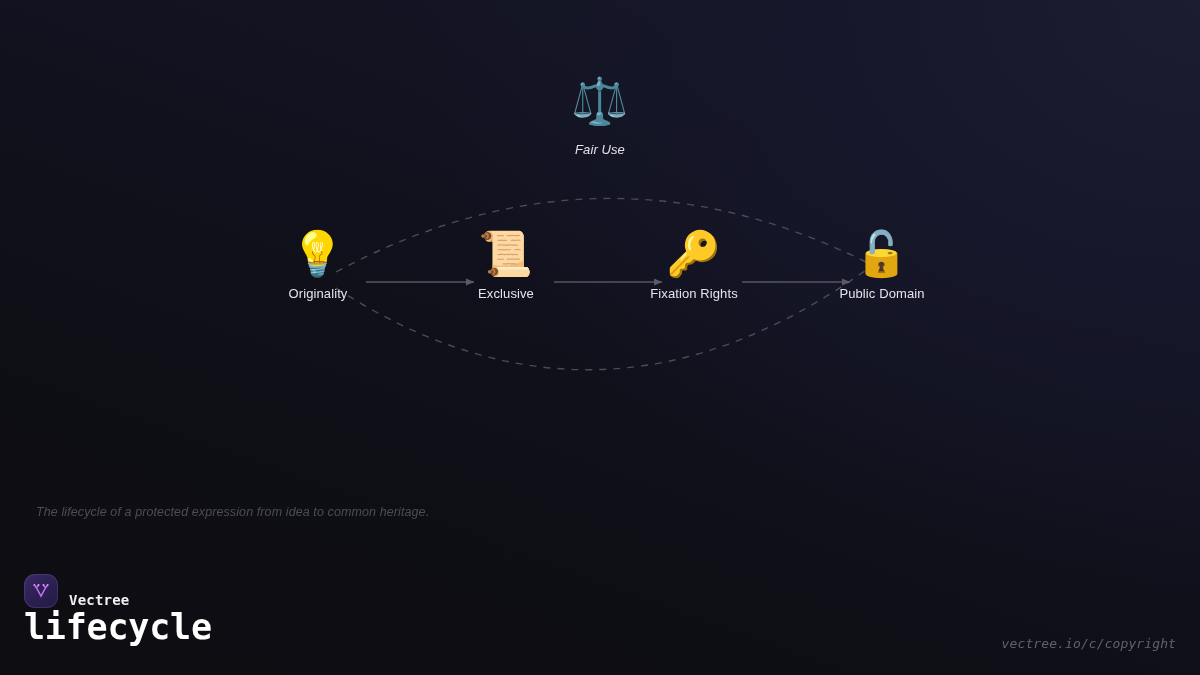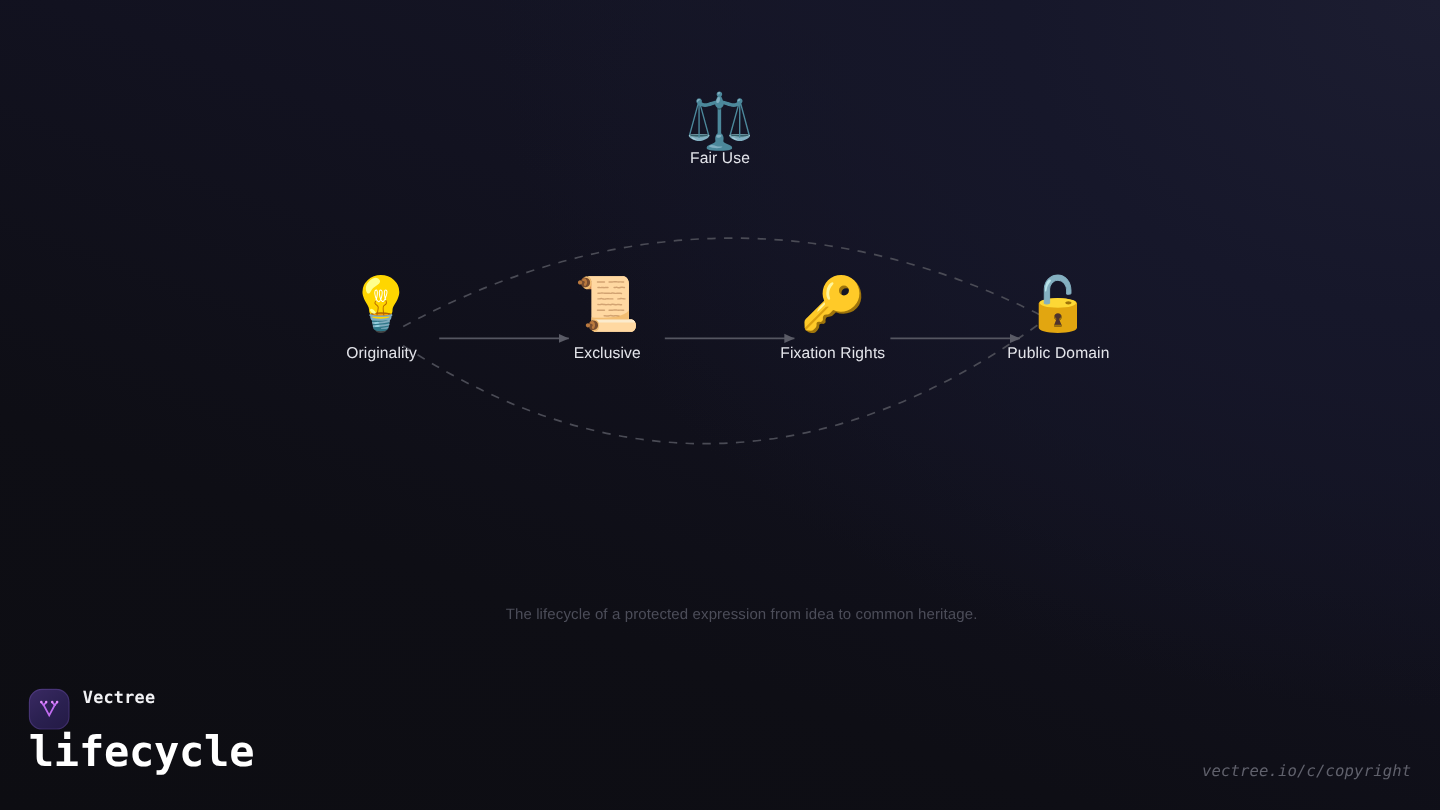--- a/index.html
+++ b/index.html
@@ -54,49 +54,50 @@
     color: #e3e4ea;
     letter-spacing: .1px;
     white-space: nowrap;
   }
 
   .node.flow .node-icon { font-size: 44px; }
   .node.flow { top: 232px; }
 
   .node.satellite { top: 78px; }
   .node.satellite .node-icon { font-size: 46px; }
-  .node.satellite .node-label { margin-top: 0; }
+  .node.satellite .node-label { margin-top: 18px; font-style: italic; }
 
   
   #caption {
     position: absolute;
     left: 0;
     right: 0;
     top: 505px;
-    text-align: center;
+    text-align: left;
     font-size: 12.5px;
+    font-style: italic;
     color: #4c4d59;
     letter-spacing: .1px;
     margin-left: 36px;
   }
 
   
   #footer {
     position: absolute;
     left: 0;
     right: 0;
     bottom: 0;
     height: 115px;
   }
   #brand-row {
     position: absolute;
     left: 24px;
     top: 14px;
     display: flex;
-    align-items: flex-start;
+    align-items: flex-end;
     gap: 11px;
   }
   #brand-logo {
     width: 34px;
     height: 34px;
     border-radius: 11px;
     background: linear-gradient(145deg, #3a2a63 0%, #2a2050 55%, #231a45 100%);
     box-shadow: inset 0 0 0 1px rgba(150,110,220,.22);
     display: flex;
     align-items: center;

